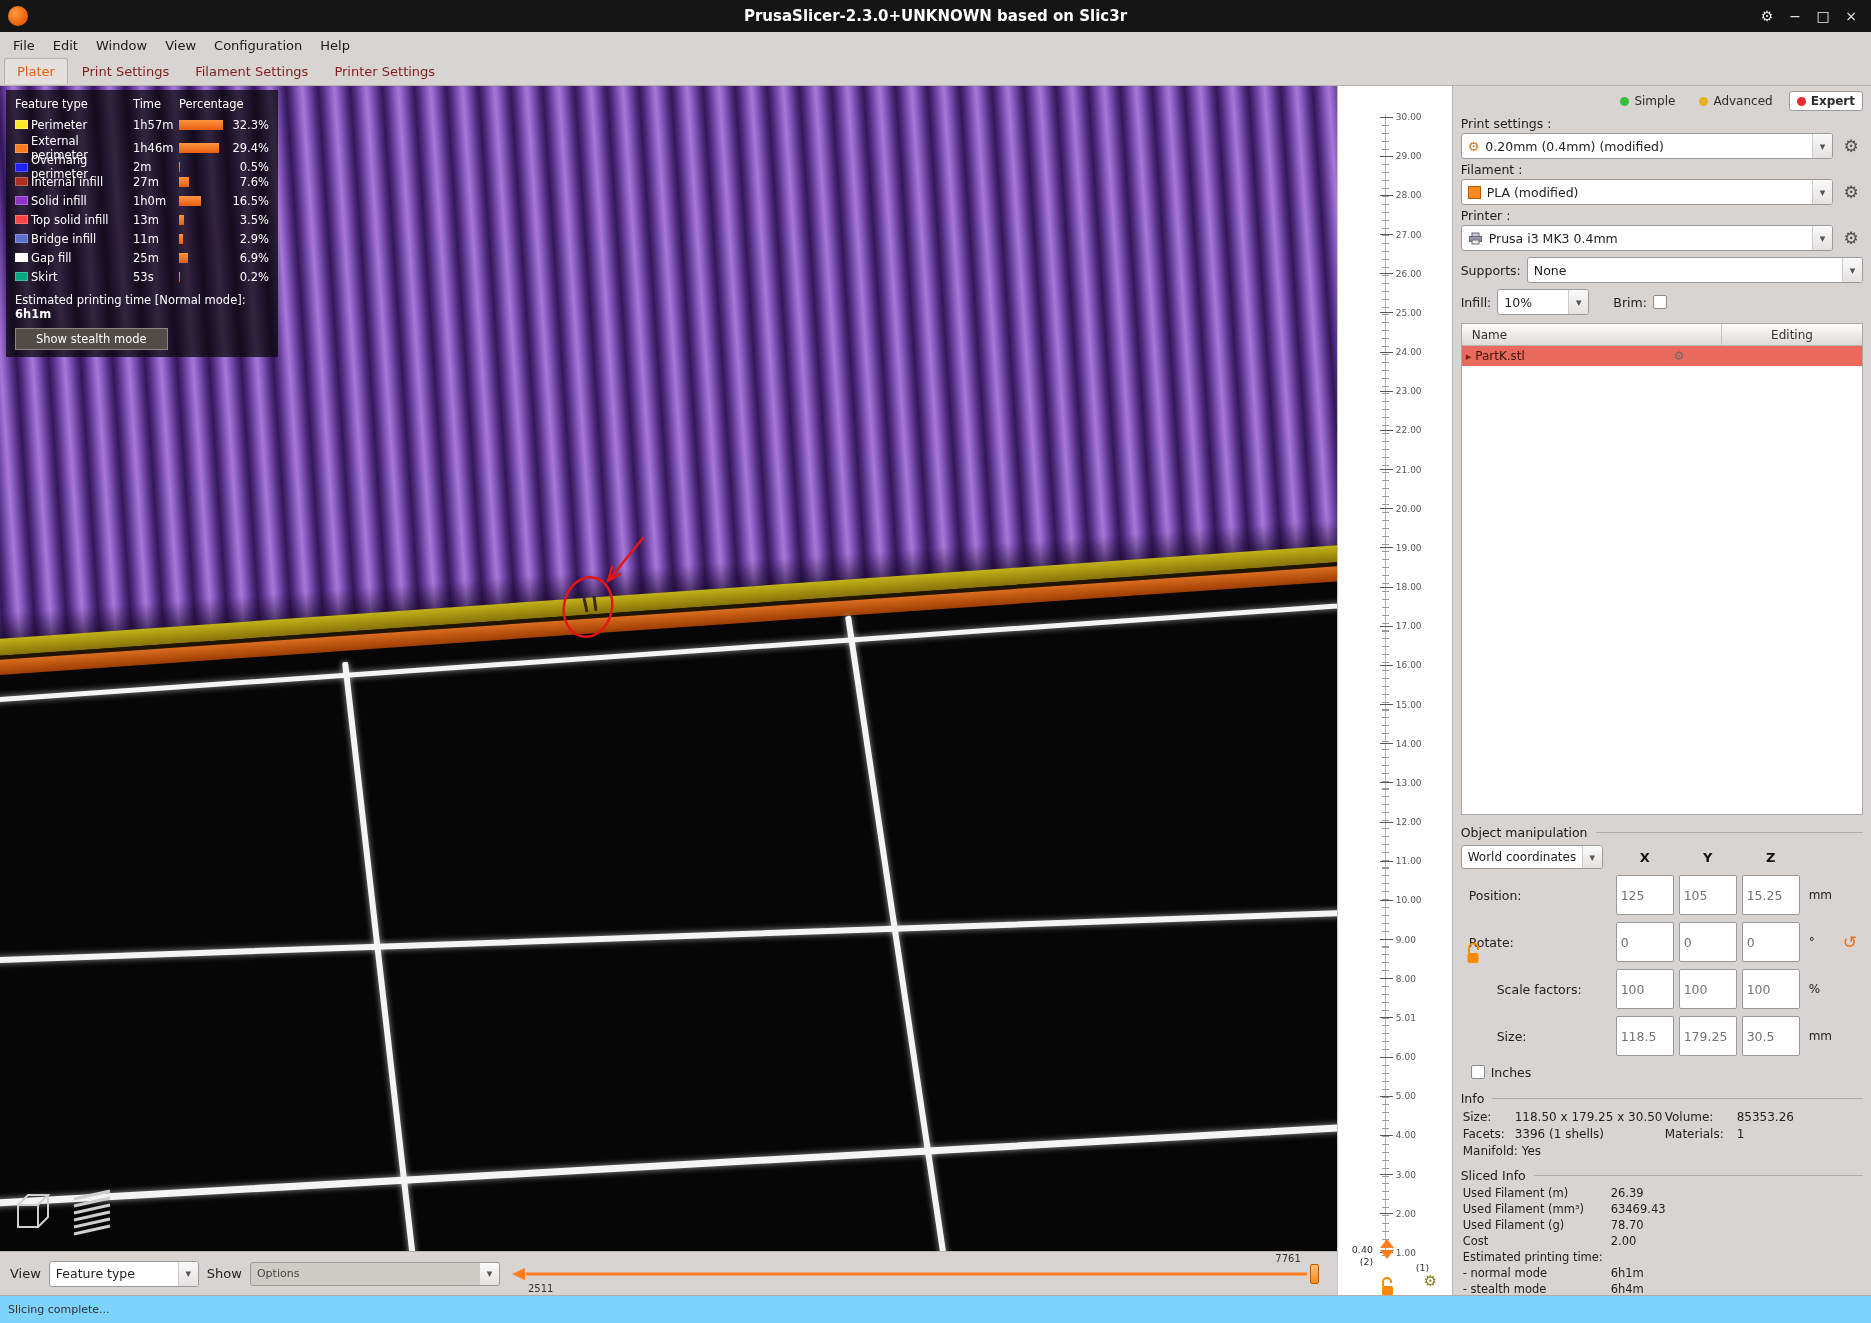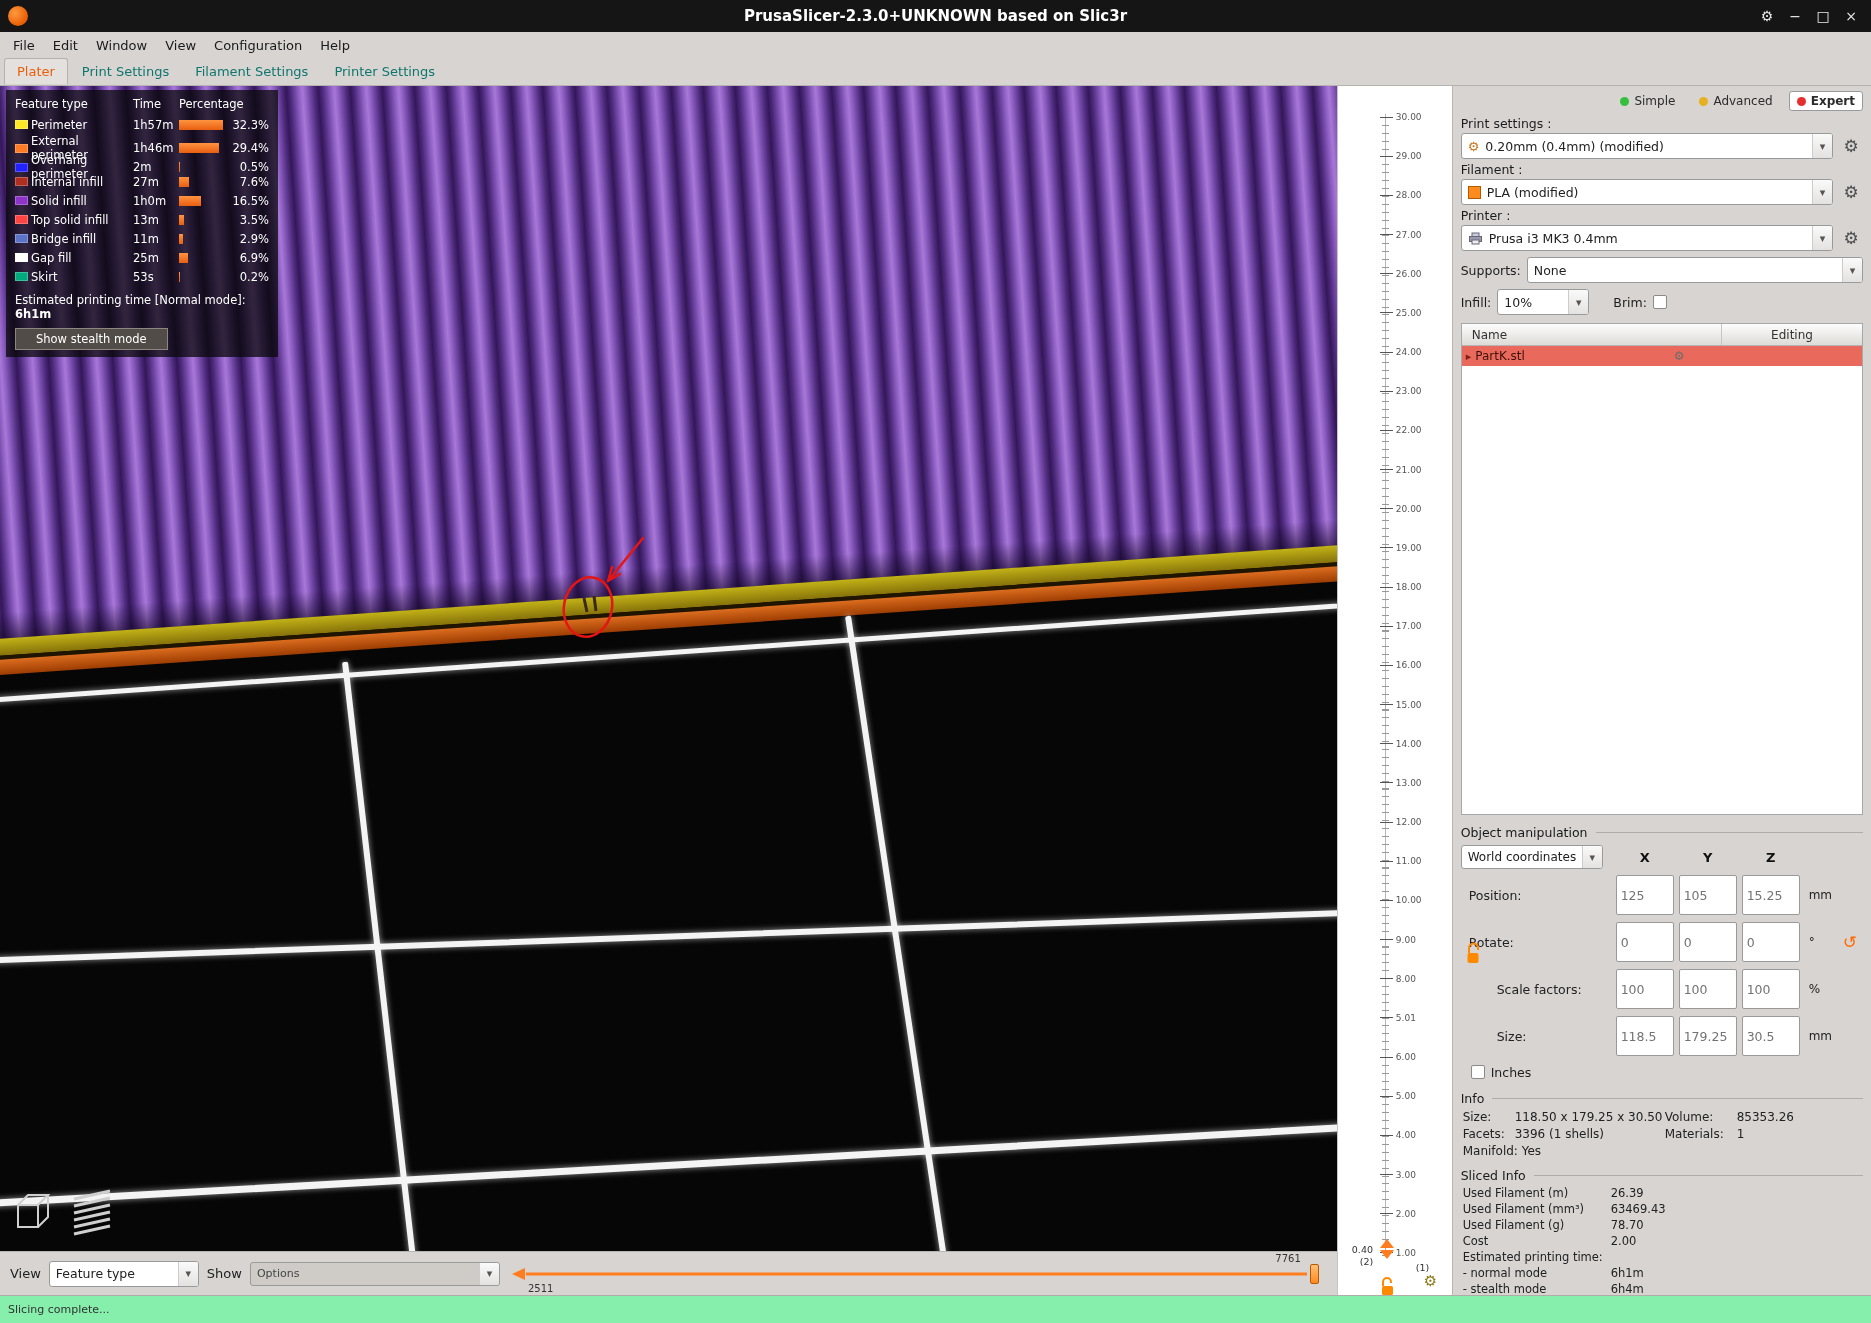--- a/index.html
+++ b/index.html
@@ -11,21 +11,21 @@
   .logo{width:20px;height:20px;border-radius:50%;margin-left:8px;
     background:radial-gradient(circle at 35% 35%,#ff9a40,#e85d04 70%);}
   .title{position:absolute;left:0;right:0;text-align:center;color:#fff;font-size:15px;font-weight:bold;}
   .win-controls{margin-left:auto;display:flex;gap:4px;padding-right:8px;z-index:2;}
   .win-btn{width:24px;height:24px;color:#e8e8e8;display:flex;align-items:center;justify-content:center;font-size:14px;}
 
   
   .menubar{height:26px;background:#d8d4d1;display:flex;align-items:center;padding-left:4px;}
   .menu-item{padding:0 9px;font-size:13px;color:#1a1a1a;height:100%;display:flex;align-items:center;}
   .tabbar{height:28px;background:#d8d4d1;border-bottom:1px solid #b6b2ae;display:flex;align-items:flex-start;padding-left:4px;gap:2px;}
-  .tab{padding:0 12px;font-size:13px;color:#0f766e;height:26px;display:flex;align-items:center;}
+  .tab{padding:0 12px;font-size:13px;color:#7f1d1d;height:26px;display:flex;align-items:center;}
   .tab.active{color:#e8600a;background:#e3e0dd;border:1px solid #b6b2ae;border-bottom:none;border-radius:3px 3px 0 0;}
 
   .main{display:flex;height:1209px;}
   .left-col{width:1339px;display:flex;flex-direction:column;}
 
   
   .canvas{position:relative;flex:1;background:#060606;overflow:hidden;}
   .scene{position:absolute;left:-60px;top:557px;width:1560px;height:10px;transform:rotate(-4deg);transform-origin:0 0;}
   .purple{position:absolute;left:0;top:-790px;width:100%;height:790px;
     background:repeating-linear-gradient(90deg,#341758 0px,#4d2a7c 4px,#744aa8 9px,#9465c8 13px,#a878d8 16px,#9465c8 19px,#744aa8 23px,#4d2a7c 28px,#341758 32px);}
@@ -145,21 +145,21 @@
 
   .info-grid{display:grid;grid-template-columns:52px 150px 72px 1fr;font-size:12px;color:#222;row-gap:3px;margin-top:3px;padding-left:2px;}
   .sliced-rows{margin-top:2px;}
   .sliced-row{display:flex;height:16px;font-size:11.5px;color:#222;}
   .sl-label{width:150px;padding-left:2px;}
   .export-btn{position:absolute;left:8px;right:8px;bottom:8px;height:28px;
     background:linear-gradient(#f4f1ee,#dcd8d4);border:1px solid #8f8b87;border-radius:3px;
     font-family:inherit;font-size:13px;font-weight:bold;color:#1a1a1a;}
 
   .statusbar{height:28px;border-top:1px solid #b0aca8;display:flex;align-items:center;padding-left:8px;
-    font-size:11px;color:#333;background:#86efac;}
+    font-size:11px;color:#333;background:#7dd3fc;}
 </style>
 </head>
 <body>
 
 <div class="titlebar">
   <div class="logo"></div>
   <div class="title">PrusaSlicer-2.3.0+UNKNOWN based on Slic3r</div>
   <div class="win-controls">
     <div class="win-btn">⚙</div>
     <div class="win-btn">−</div>

